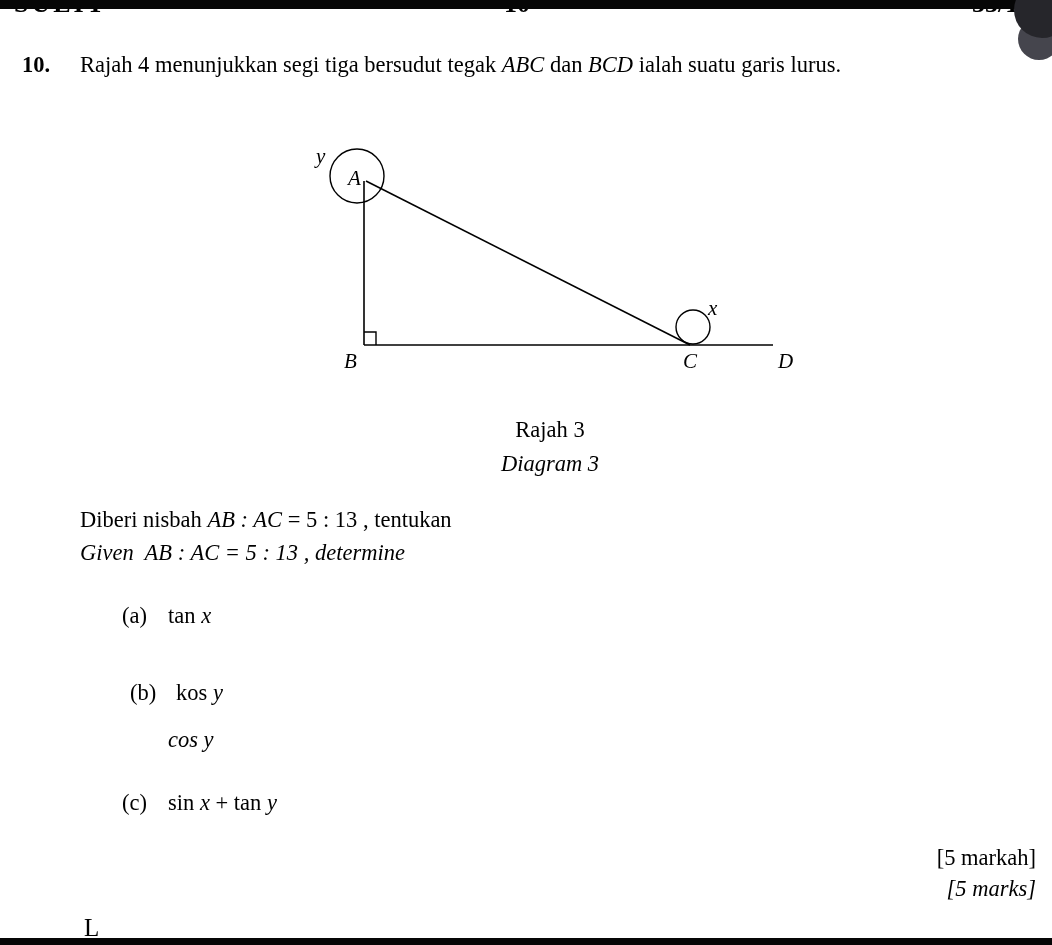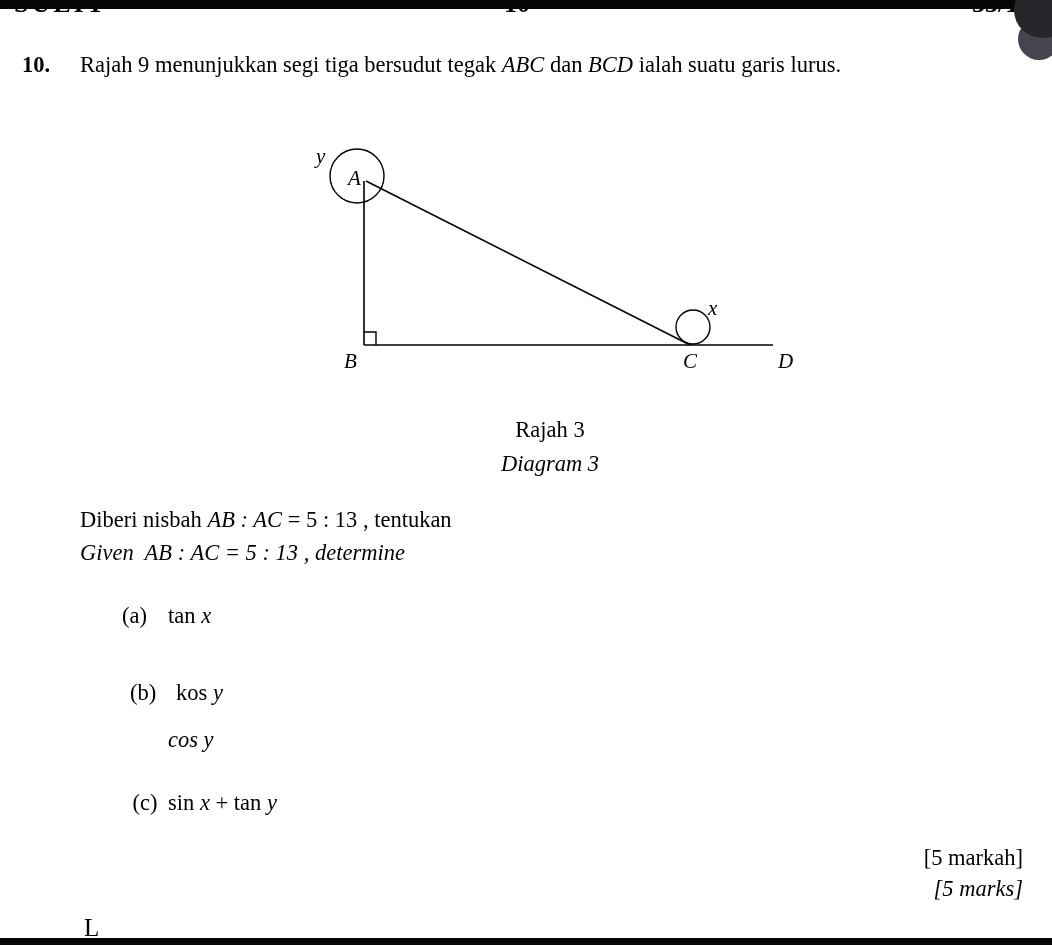--- a/index.html
+++ b/index.html
@@ -40,39 +40,39 @@
 
   
   .given-block { position:absolute; top:503px; left:80px; font-size:22.5px; line-height:33px; }
 
   
   .part { position:absolute; left:122px; font-size:22.5px; line-height:26px; }
   .part-label { display:inline-block; width:46px; }
   .part-a { top:603px; }
   .part-b { top:680px;margin-left:8px; }
   .part-b-en { position:absolute; top:727px; left:168px; font-size:22.5px; font-style:italic; }
-  .part-c { top:790px;text-align:center; }
+  .part-c { top:790px; }
 
   
-  .marks { position:absolute; top:842px; right:29px; text-align:right; font-size:22.5px; line-height:31px; }
+  .marks { position:absolute; top:842px; right:16px; text-align:right; font-size:22.5px; line-height:31px; }
 </style>
 </head>
 <body>
 
 <div class="scan-bar-top"></div>
 <span class="partial-top partial-sulit">SULIT</span>
 <span class="partial-top partial-center">10</span>
 <span class="partial-top partial-right">33/1</span>
 <div class="corner-blob-1"></div>
 <div class="corner-blob-2"></div>
 
 <div class="question-block">
   <span class="q-num">10.</span>
   <div class="q-text">
-    <p><span>Rajah 9 menunjukkan segi tiga bersudut tegak </span><i>ABC</i><span> dan </span><i>BCD</i><span> ialah suatu garis lurus.</span></p>
+    <p><span>Rajah 4 menunjukkan segi tiga bersudut tegak </span><i>ABC</i><span> dan </span><i>BCD</i><span> ialah suatu garis lurus.</span></p>
   </div>
 </div>
 
 <div class="diagram-wrap">
   <svg width="540" height="258" viewBox="0 0 540 258">
     <line class="dline" x1="84" y1="210" x2="84" y2="46"></line>
     <line class="dline" x1="84" y1="210" x2="493" y2="210"></line>
     <line class="dline" x1="86" y1="46" x2="410" y2="210"></line>
     <path class="dline-thin" d="M 84 197 L 96 197 L 96 210"></path>
     <circle class="dline-thin" cx="77" cy="41" r="27"></circle>

